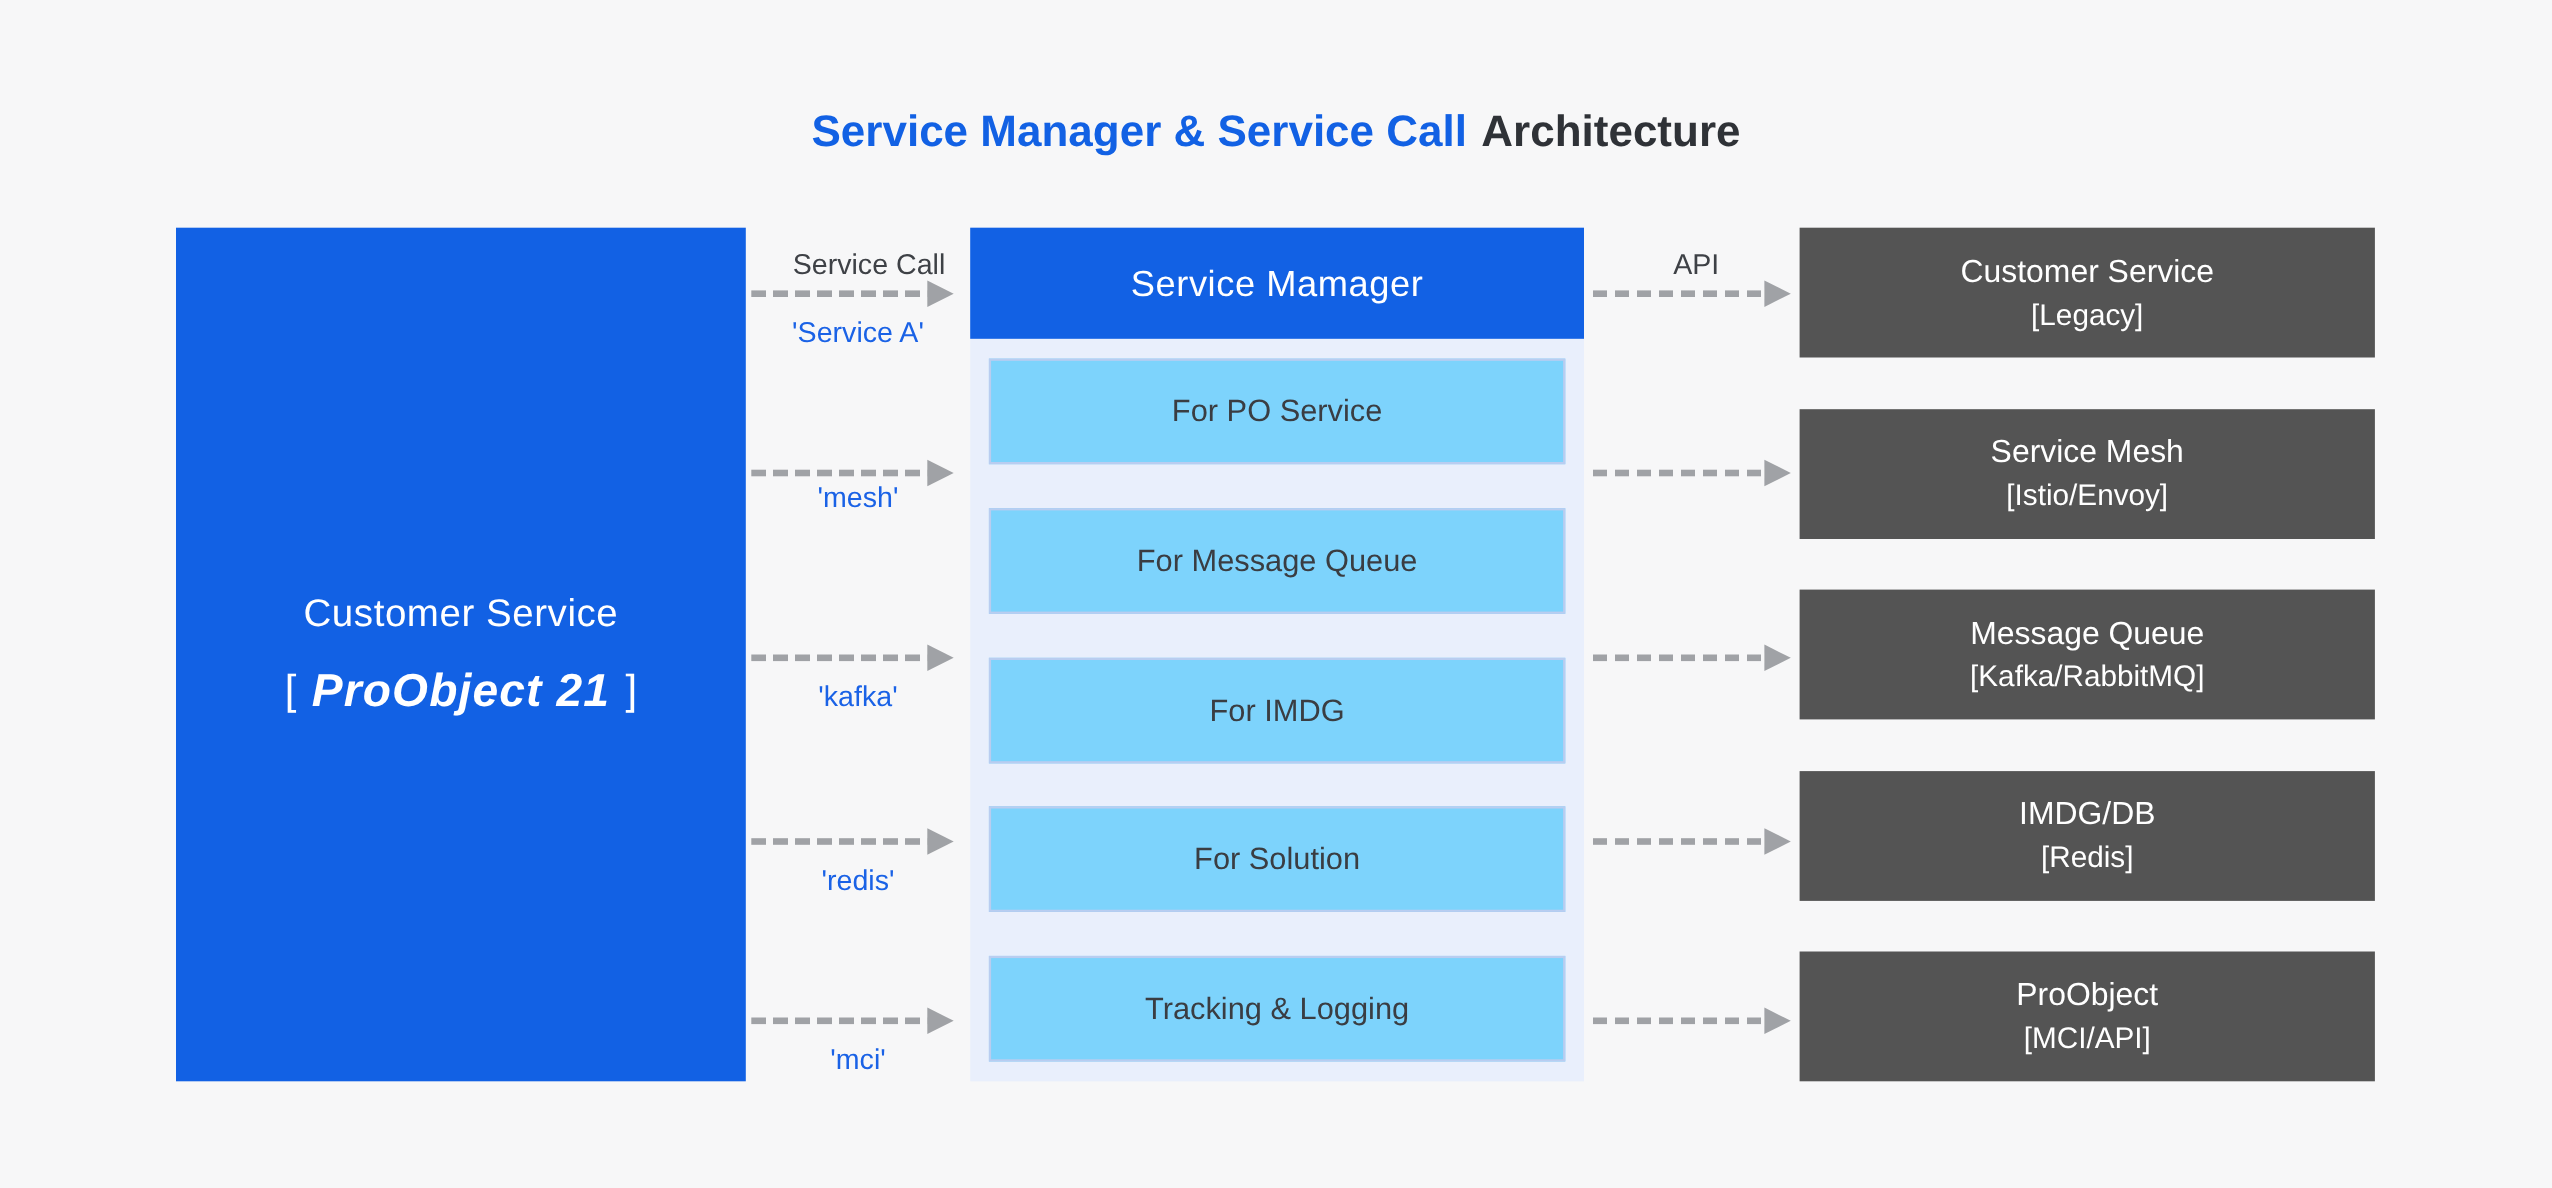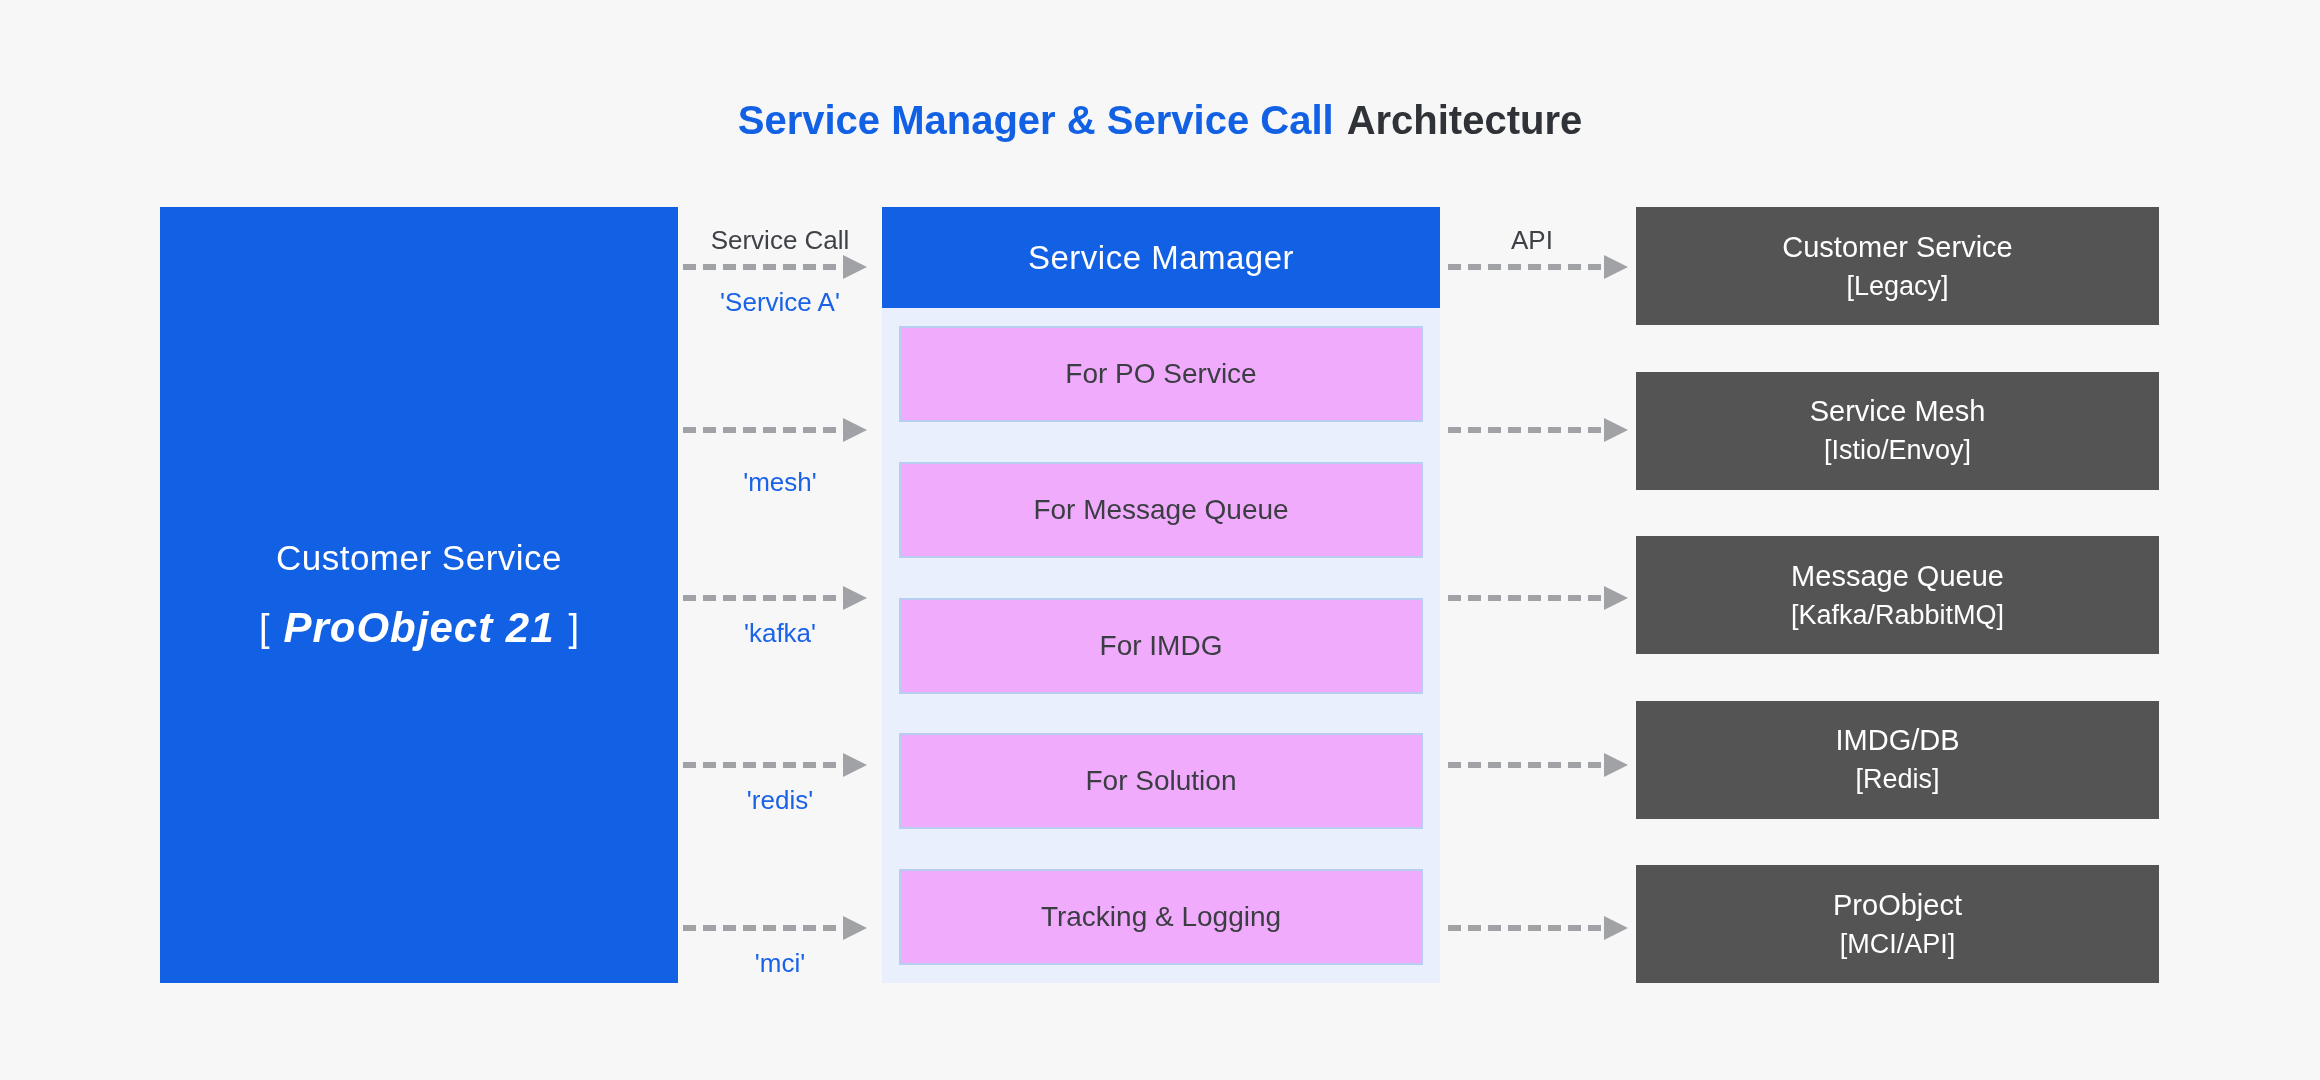--- a/index.html
+++ b/index.html
@@ -51,21 +51,21 @@
     height:101px;background:var(--blue);color:#fff;
     display:flex;align-items:center;justify-content:center;
     font-size:33px;font-weight:500;letter-spacing:.5px;
   }
   .manager-body{
     position:absolute;left:0;right:0;top:101px;bottom:0;
     padding:18px 17px;
     display:flex;flex-direction:column;justify-content:space-between;
   }
   .module{
-    height:96px;background:#f0abfc;border:2px solid var(--module-border);
+    height:96px;background:#7dd3fc;border:2px solid var(--module-border);
     display:flex;align-items:center;justify-content:center;
     font-size:28px;color:#3a3d42;
   }
 
   
   .right-col{
     position:absolute;left:1636px;top:207px;width:523px;height:776px;
     display:flex;flex-direction:column;justify-content:space-between;
   }
   .rbox{
@@ -93,27 +93,27 @@
   .yd1{top:264px;} .yh1{top:255px;}
   .yd2{top:427px;} .yh2{top:418px;}
   .yd3{top:595px;} .yh3{top:586px;}
   .yd4{top:762px;} .yh4{top:753px;}
   .yd5{top:925px;} .yh5{top:916px;}
 
   
   .alabel{
     position:absolute;text-align:center;font-size:26px;line-height:32px;
   }
-  .alabel.dark{color:var(--label-dark);}
+  .alabel.dark{color:var(--label-dark);margin-left:10px;}
   .alabel.blue{color:var(--label-blue);}
   .l-label{left:678px;width:204px;}
   .r-label{left:1440px;width:184px;}
   .yt1{top:224px;}
   .yb1{top:286px;}
-  .yb2{top:466px;}
+  .yb2{top:436px;}
   .yb3{top:617px;}
   .yb4{top:784px;}
   .yb5{top:947px;}
 </style>
 </head>
 <body>
 
 <div class="canvas">
 
   <div class="title">

